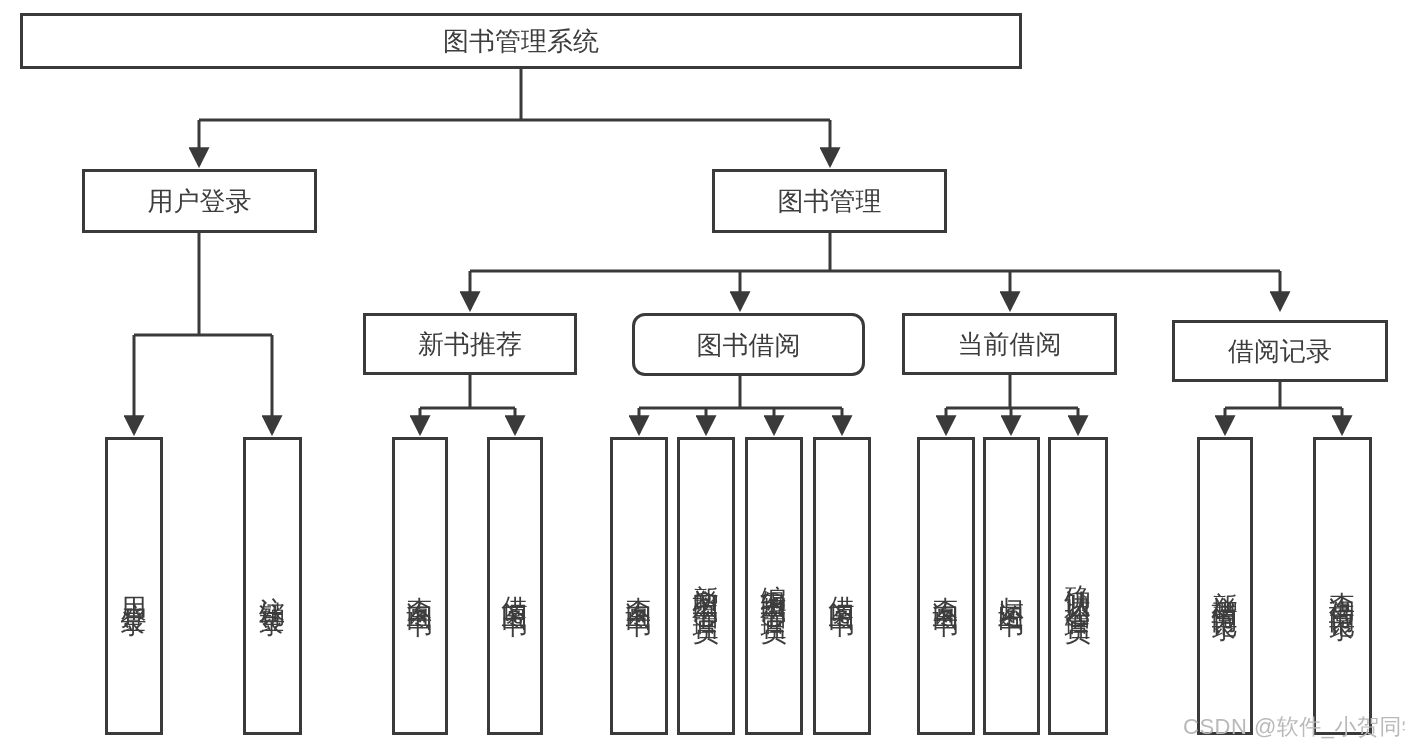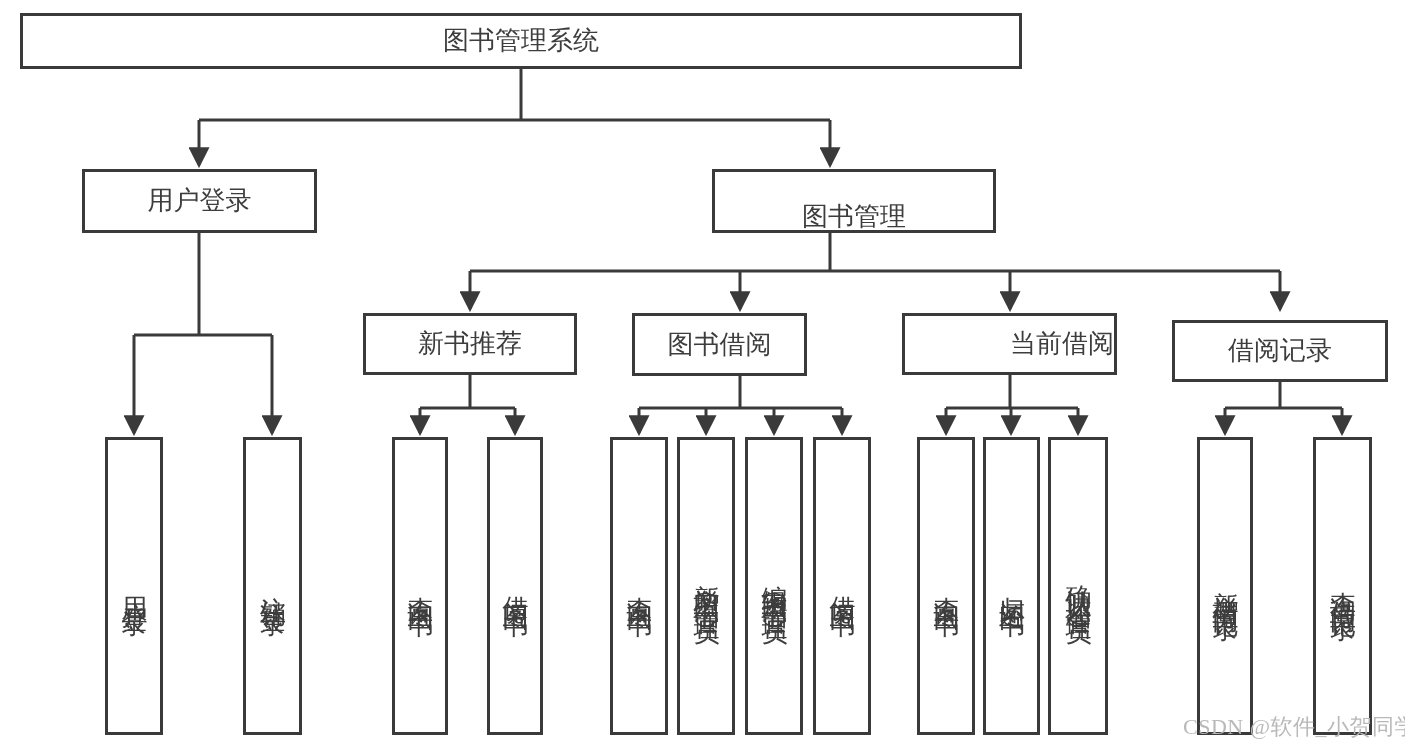--- a/index.html
+++ b/index.html
@@ -2,21 +2,21 @@
 <html><head>
 <meta charset="utf-8">
 <style>
   html, body { margin: 0; padding: 0; background: #ffffff; }
   .canvas {
     position: relative;
     width: 1405px;
     height: 747px;
     background: #ffffff;
     overflow: hidden;
-    font-family: Liberation Serif, serif;
+    font-family: Liberation Sans, sans-serif;
   }
   .connectors {
     position: absolute;
     left: 0; top: 0;
     width: 1405px; height: 747px;
     pointer-events: none;
   }
   .node {
     position: absolute;
     box-sizing: border-box;
@@ -89,31 +89,31 @@
     <line x1="1342" y1="408" x2="1342" y2="433" stroke="#3a3a3a" stroke-width="3" marker-end="url(#arw)"></line>
   </svg>
 
   <div class="node" style="left:20px; top:13px; width:1002px; height:56px;">
     <span class="lbl">图书管理系统</span>
   </div>
 
   <div class="node" style="left:82px; top:169px; width:235px; height:64px;">
     <span class="lbl">用户登录</span>
   </div>
-  <div class="node" style="left:712px; top:169px; width:284px; height:64px;align-items:flex-end;">
+  <div class="node" style="left:712px; top:169px; width:235px; height:64px;">
     <span class="lbl">图书管理</span>
   </div>
 
   <div class="node" style="left:363px; top:313px; width:214px; height:62px;align-items:center;">
     <span class="lbl">新书推荐</span>
   </div>
-  <div class="node" style="left:632px; top:313px; width:175px; height:63px;">
+  <div class="node" style="left:632px; top:313px; width:233px; height:63px;border-radius:13px;">
     <span class="lbl">图书借阅</span>
   </div>
-  <div class="node" style="left:902px; top:313px; width:215px; height:62px;justify-content:flex-end;">
+  <div class="node" style="left:902px; top:313px; width:215px; height:62px;">
     <span class="lbl">当前借阅</span>
   </div>
   <div class="node" style="left:1172px; top:320px; width:216px; height:62px;">
     <span class="lbl">借阅记录</span>
   </div>
 
   <div class="node vert" style="left:105px;">
     <span class="lbl">用户登录</span>
   </div>
   <div class="node vert" style="left:243px; width:59px;">

